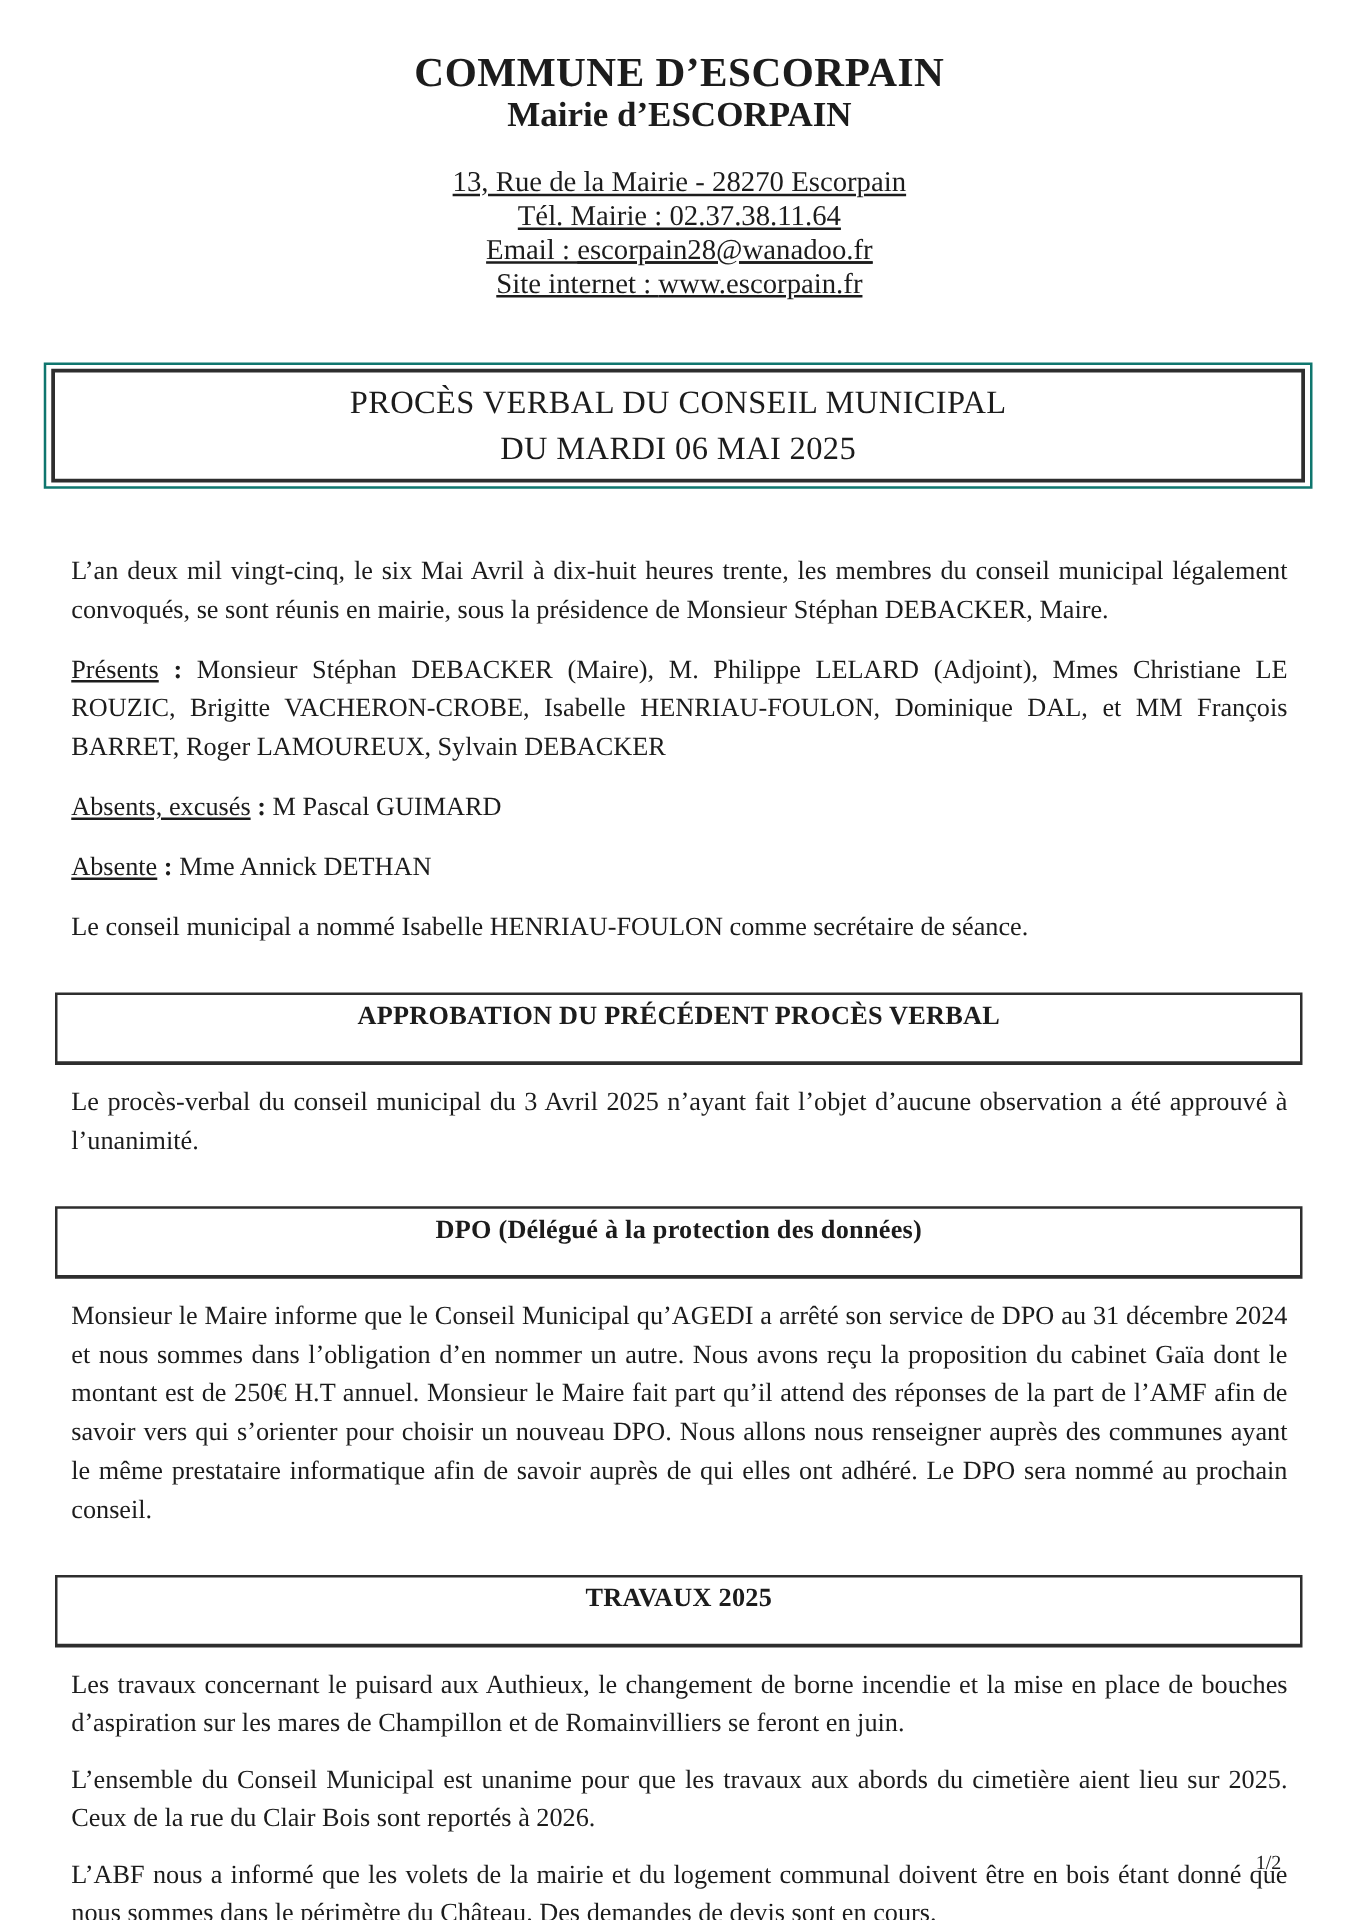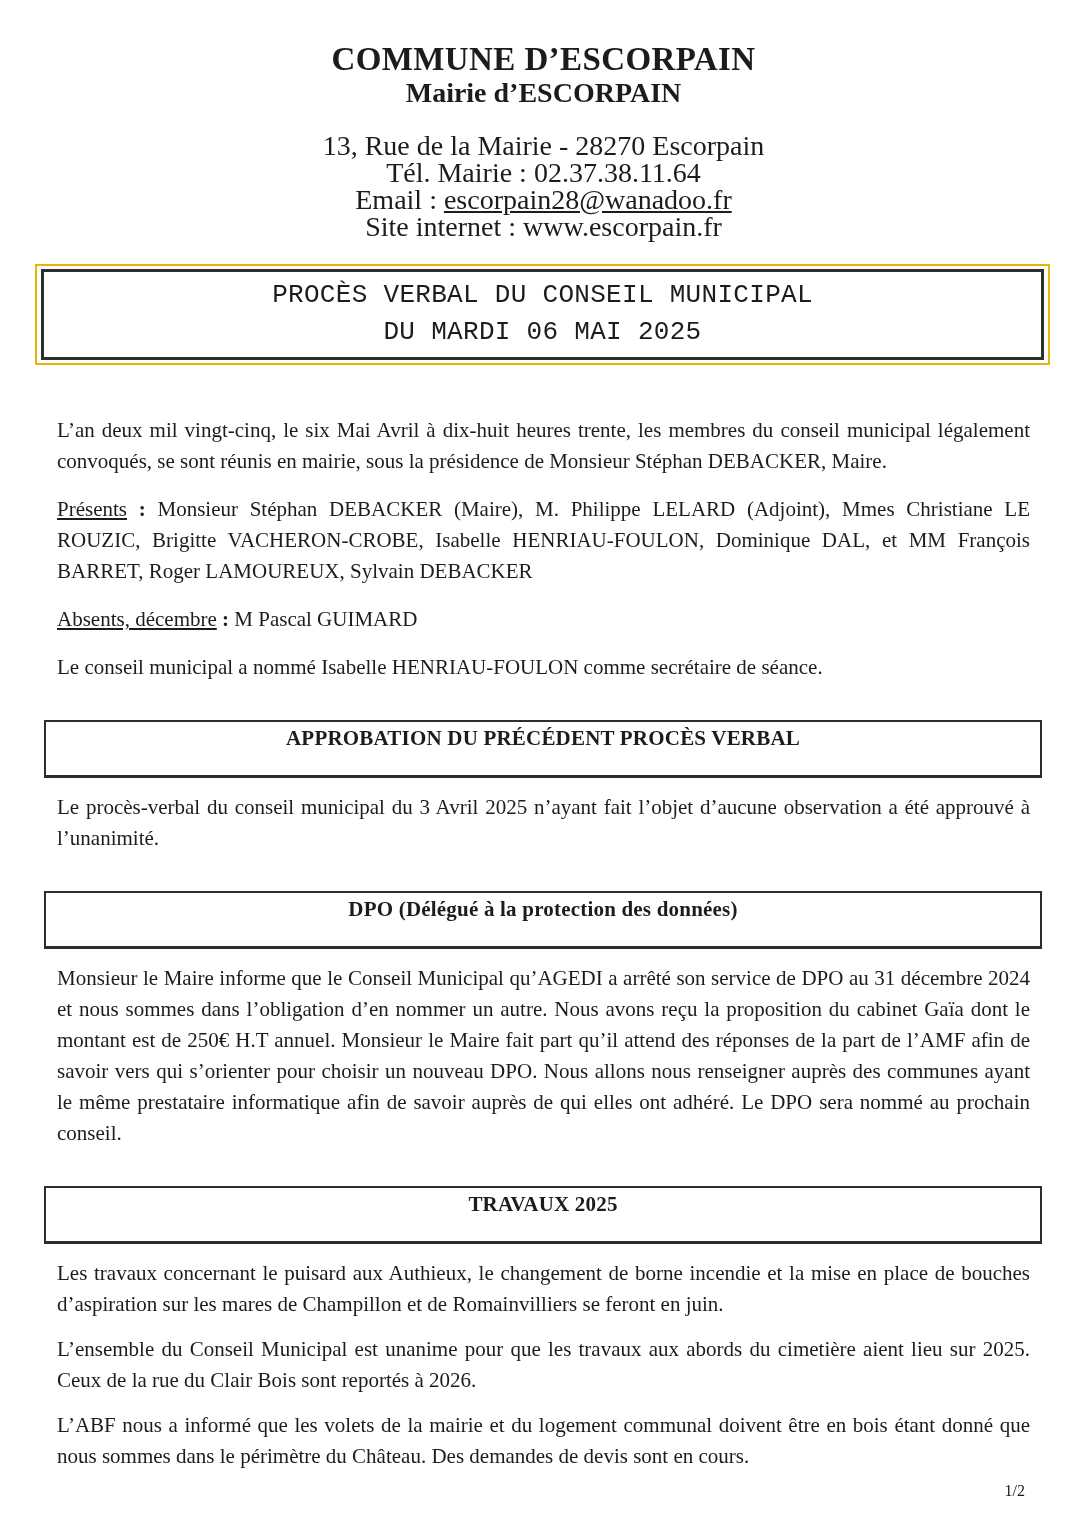--- a/index.html
+++ b/index.html
@@ -11,29 +11,28 @@
     overflow: hidden;
     font-family: "Liberation Serif", "DejaVu Serif", serif;
     color: #1c1c1c;
   }
   .page { padding: 42px 55px 0 57px; }
 
   
   .letterhead { text-align: center; }
   .lh-title { font-size: 33px; font-weight: bold; letter-spacing: 0.4px; line-height: 34px; }
   .lh-sub   { font-size: 28px; font-weight: bold; line-height: 34px; }
-  .lh-contact { margin-top: 22px; font-size: 28px; line-height: 27px; }
+  .lh-contact { margin-top: 22px; font-size: 23px; line-height: 27px; text-decoration: underline; }
   .u { text-decoration: underline; margin-top: 30px; }
 
   
   .titlebox-outer {
-    margin: 24px -20px 0 -22px;
-    border: 2px solid #eab308;
+    margin: 50px -20px 0 -22px;
+    border: 2px solid #0f766e;
     padding: 3px 4px;
-    font-family: Liberation Mono, monospace;
   }
   .titlebox-inner {
     border: 3px solid #2e2e2e;
     text-align: center;
     padding: 5px 0 6px;
   }
   .titlebox-line { font-size: 26px; line-height: 37px; letter-spacing: 0.3px; }
 
   
   p.body {
@@ -89,22 +88,23 @@
     <div class="titlebox-inner">
       <div class="titlebox-line">PROCÈS VERBAL DU CONSEIL MUNICIPAL</div>
       <div class="titlebox-line">DU MARDI 06 MAI 2025</div>
     </div>
   </div>
 
   <p class="body intro-start">L’an deux mil vingt-cinq, le six Mai Avril à dix-huit heures trente, les membres du conseil municipal légalement convoqués, se sont réunis en mairie, sous la présidence de Monsieur Stéphan DEBACKER, Maire.</p>
 
   <p class="body"><span class="label-u">Présents</span><span class="label-b"> : </span><span>Monsieur Stéphan DEBACKER (Maire), M. Philippe LELARD (Adjoint), Mmes Christiane LE ROUZIC, Brigitte VACHERON-CROBE, Isabelle HENRIAU-FOULON, Dominique DAL, et MM François BARRET, Roger LAMOUREUX, Sylvain DEBACKER</span></p>
 
-  <p class="body"><span class="label-u">Absents, décembre</span><span class="label-b"> : </span><span>M Pascal GUIMARD</span></p>
+  <p class="body"><span class="label-u">Absents, excusés</span><span class="label-b"> : </span><span>M Pascal GUIMARD</span></p>
 
+  <p class="body"><span class="label-u">Absente</span><span class="label-b"> : </span><span>Mme Annick DETHAN</span></p>
 
   <p class="body">Le conseil municipal a nommé Isabelle HENRIAU-FOULON comme secrétaire de séance.</p>
 
   <div class="section">
     <div class="section-box">APPROBATION DU PRÉCÉDENT PROCÈS VERBAL</div>
     <p class="body">Le procès-verbal du conseil municipal du 3 Avril 2025 n’ayant fait l’objet d’aucune observation a été approuvé à l’unanimité.</p>
   </div>
 
   <div class="section">
     <div class="section-box">DPO (Délégué à la protection des données)</div>

